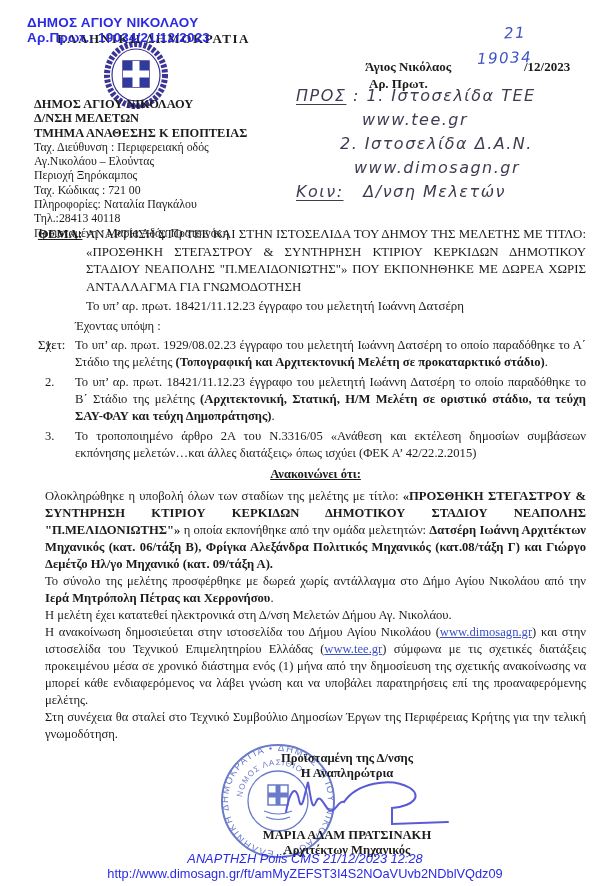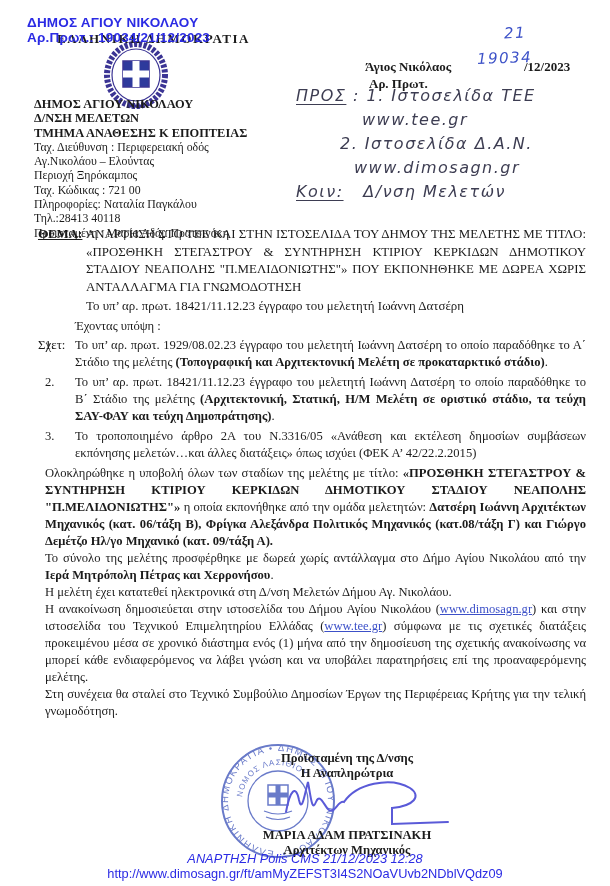--- a/index.html
+++ b/index.html
@@ -123,20 +123,21 @@
   </div>
   <div class="li">
     <span class="num">2.</span>
     <span class="itx"><span>Το υπ’ αρ. πρωτ. 18421/11.12.23 έγγραφο του μελετητή Ιωάννη Δατσέρη το οποίο παραδόθηκε το Β΄ Στάδιο της μελέτης </span><span class="b">(Αρχιτεκτονική, Στατική, Η/Μ Μελέτη σε οριστικό στάδιο, τα τεύχη ΣΑΥ-ΦΑΥ και τεύχη Δημοπράτησης)</span><span>.</span></span>
   </div>
   <div class="li">
     <span class="num">3.</span>
     <span class="itx"><span>Το τροποποιημένο άρθρο 2Α του Ν.3316/05 «Ανάθεση και εκτέλεση δημοσίων συμβάσεων εκπόνησης μελετών…και άλλες διατάξεις» όπως ισχύει (ΦΕΚ Α’ 42/22.2.2015)</span></span>
   </div>
 
+  <div class="center-head"><span>Ανακοινώνει ότι:</span></div>
 
   <p class="doc"><span>Ολοκληρώθηκε η υποβολή όλων των σταδίων της μελέτης με τίτλο: </span><span class="b">«ΠΡΟΣΘΗΚΗ ΣΤΕΓΑΣΤΡΟΥ &amp; ΣΥΝΤΗΡΗΣΗ ΚΤΙΡΙΟΥ ΚΕΡΚΙΔΩΝ ΔΗΜΟΤΙΚΟΥ ΣΤΑΔΙΟΥ ΝΕΑΠΟΛΗΣ "Π.ΜΕΛΙΔΟΝΙΩΤΗΣ"»</span><span> η οποία εκπονήθηκε από την ομάδα μελετητών: </span><span class="b">Δατσέρη Ιωάννη Αρχιτέκτων Μηχανικός (κατ. 06/τάξη Β), Φρίγκα Αλεξάνδρα Πολιτικός Μηχανικός (κατ.08/τάξη Γ) και Γιώργο Δεμέτζο Ηλ/γο Μηχανικό (κατ. 09/τάξη Α).</span></p>
 
   <p class="doc"><span>Το σύνολο της μελέτης προσφέρθηκε με δωρεά χωρίς αντάλλαγμα στο Δήμο Αγίου Νικολάου από την </span><span class="b">Ιερά Μητρόπολη Πέτρας και Χερρονήσου</span><span>.</span></p>
 
   <p class="doc"><span>Η μελέτη έχει κατατεθεί ηλεκτρονικά στη Δ/νση Μελετών Δήμου Αγ. Νικολάου.</span></p>
 
   <p class="doc"><span>Η ανακοίνωση δημοσιεύεται στην ιστοσελίδα του Δήμου Αγίου Νικολάου (</span><span class="lnk">www.dimosagn.gr</span><span>) και στην ιστοσελίδα του Τεχνικού Επιμελητηρίου Ελλάδας (</span><span class="lnk">www.tee.gr</span><span>) σύμφωνα με τις σχετικές διατάξεις προκειμένου μέσα σε χρονικό διάστημα ενός (1) μήνα από την δημοσίευση της σχετικής ανακοίνωσης να μπορεί κάθε ενδιαφερόμενος να λάβει γνώση και να υποβάλει παρατηρήσεις επί της προαναφερόμενης μελέτης.</span></p>
 
   <p class="doc"><span>Στη συνέχεια θα σταλεί στο Τεχνικό Συμβούλιο Δημοσίων Έργων της Περιφέρειας Κρήτης για την τελική γνωμοδότηση.</span></p>

